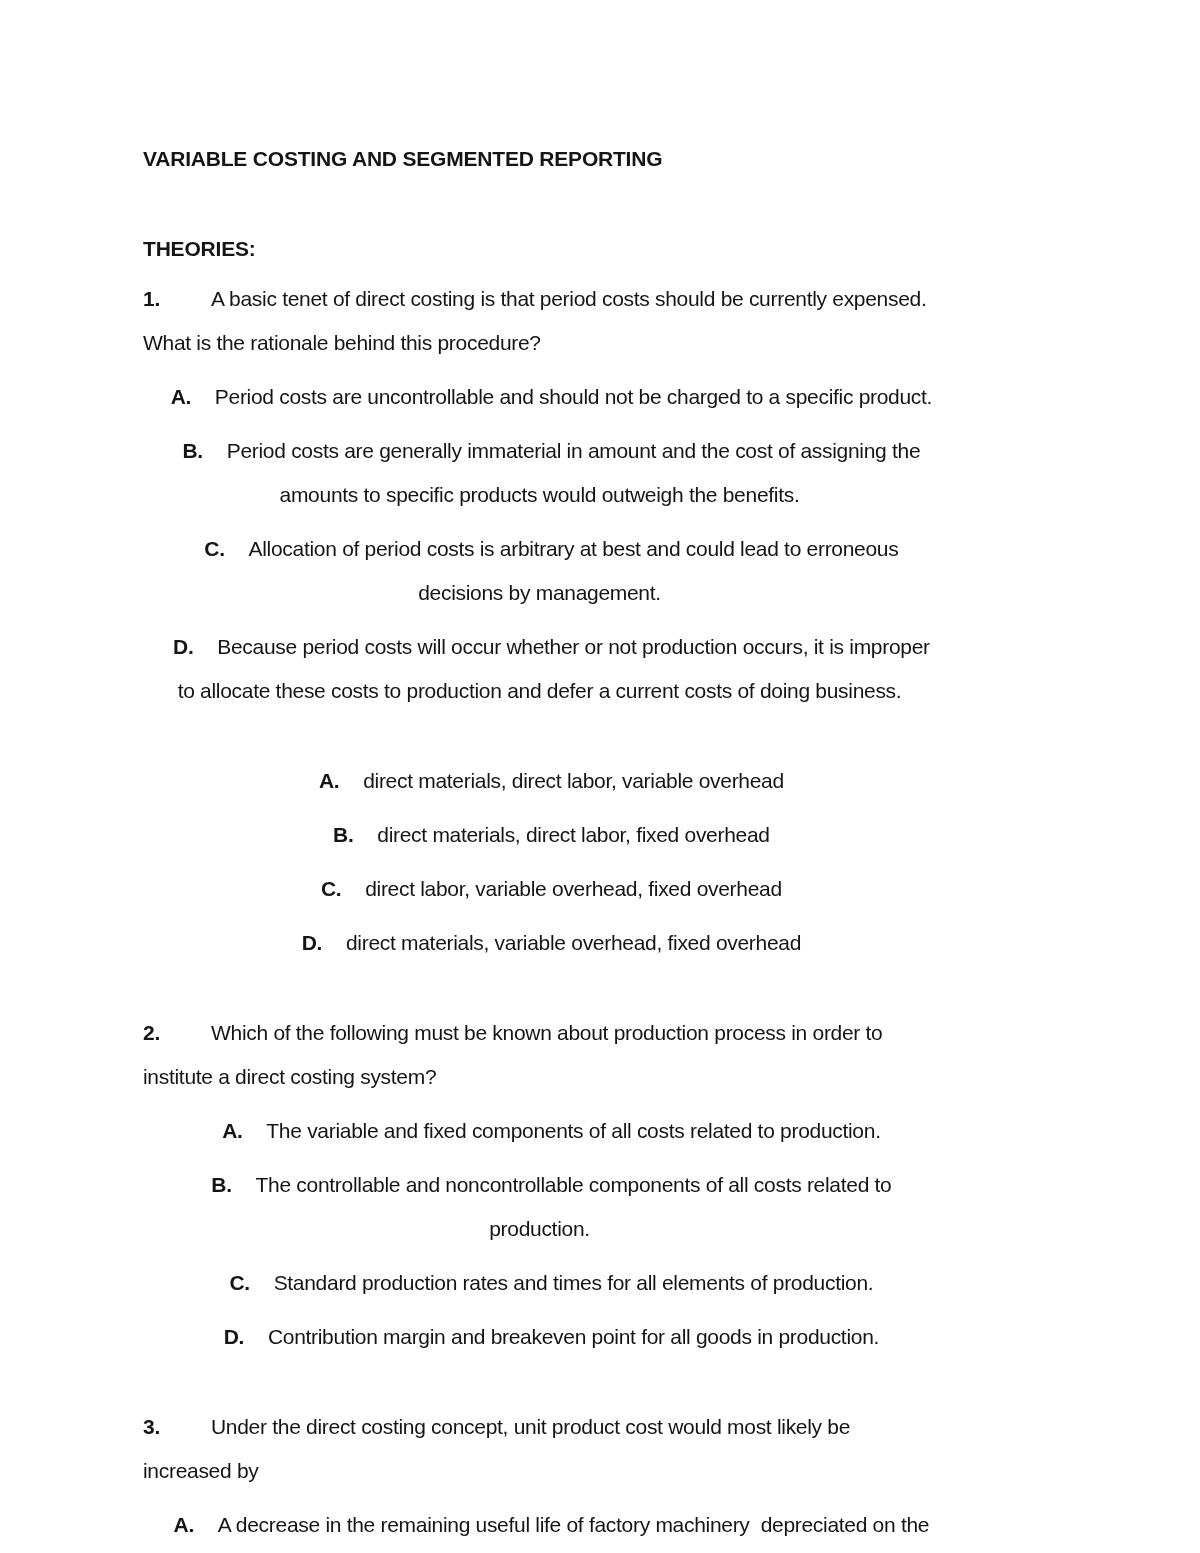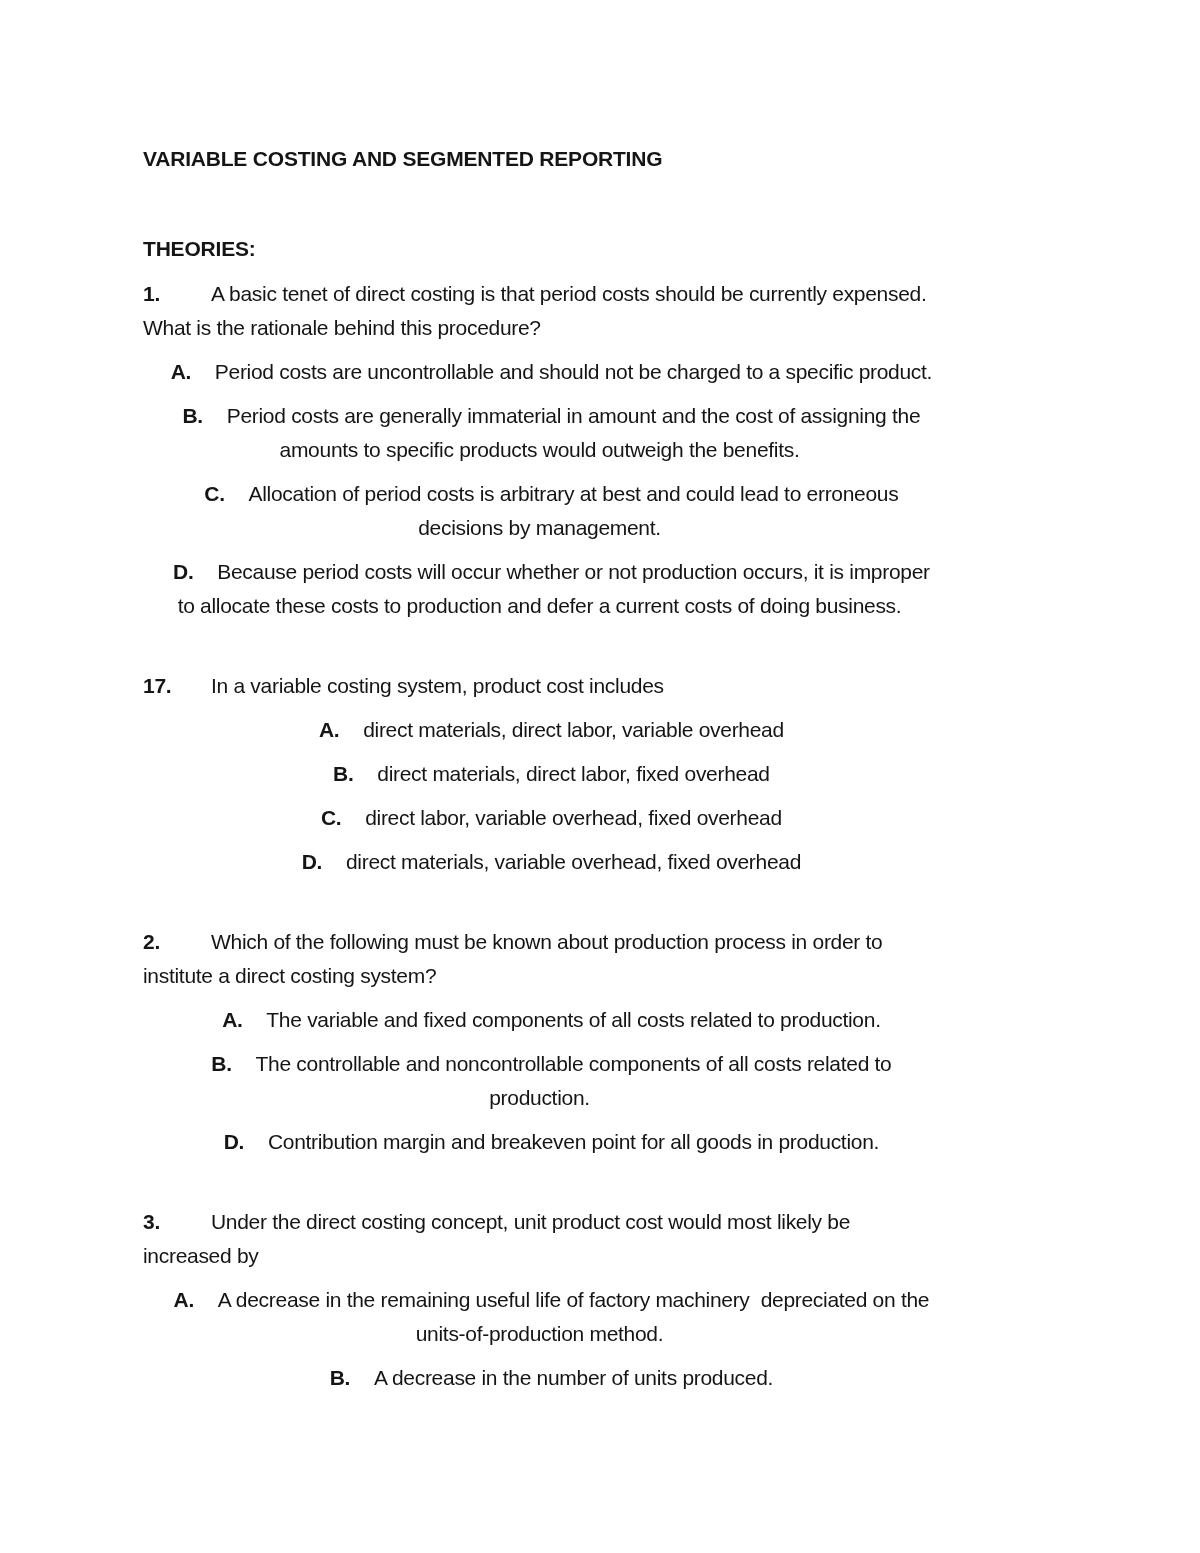--- a/index.html
+++ b/index.html
@@ -37,21 +37,21 @@
   }
   .topic-heading {
     font-size: 21px;
     line-height: 34px;
     font-weight: 400;
     letter-spacing: -0.3px;
     margin: 0 0 11px 0;
   }
   .para {
     font-size: 21px;
-    line-height: 34px;
+    line-height: 44px;
     font-weight: 400;
     letter-spacing: -0.3px;
     margin: 0 0 10px 0;
   }
   .marker {
     display: inline-block;
     width: 68px;
     font-weight: 600;
     vertical-align: top;
   }
@@ -94,23 +94,20 @@
     <span class="marker">C.</span><span class="text">Allocation of period costs is arbitrary at best and could lead to erroneous decisions by management.</span>
   </p>
 
   <p class="para choice-line">
     <span class="marker">D.</span><span class="text">Because period costs will occur whether or not production occurs, it is improper to allocate these costs to production and defer a current costs of doing business.</span>
   </p>
 </div>
   </section>
 
   <section class="question">
-    <p class="para q-line">
-      <span class="marker">17.</span><span class="text">In a variable costing system, product cost includes</span>
-    </p>
     <div class="choices">
   <p class="para choice-line">
     <span class="marker">A.</span><span class="text">direct materials, direct labor, variable overhead</span>
   </p>
 
   <p class="para choice-line">
     <span class="marker">B.</span><span class="text">direct materials, direct labor, fixed overhead</span>
   </p>
 
   <p class="para choice-line">
@@ -129,20 +126,23 @@
     </p>
     <div class="choices">
   <p class="para choice-line">
     <span class="marker">A.</span><span class="text">The variable and fixed components of all costs related to production.</span>
   </p>
 
   <p class="para choice-line">
     <span class="marker">B.</span><span class="text">The controllable and noncontrollable components of all costs related to production.</span>
   </p>
 
+  <p class="para choice-line">
+    <span class="marker">C.</span><span class="text">Standard production rates and times for all elements of production.</span>
+  </p>
 
   <p class="para choice-line">
     <span class="marker">D.</span><span class="text">Contribution margin and breakeven point for all goods in production.</span>
   </p>
 </div>
   </section>
 
   <section class="question">
     <p class="para q-line">
       <span class="marker">3.</span><span class="text">Under the direct costing concept, unit product cost would most likely be increased by</span>

